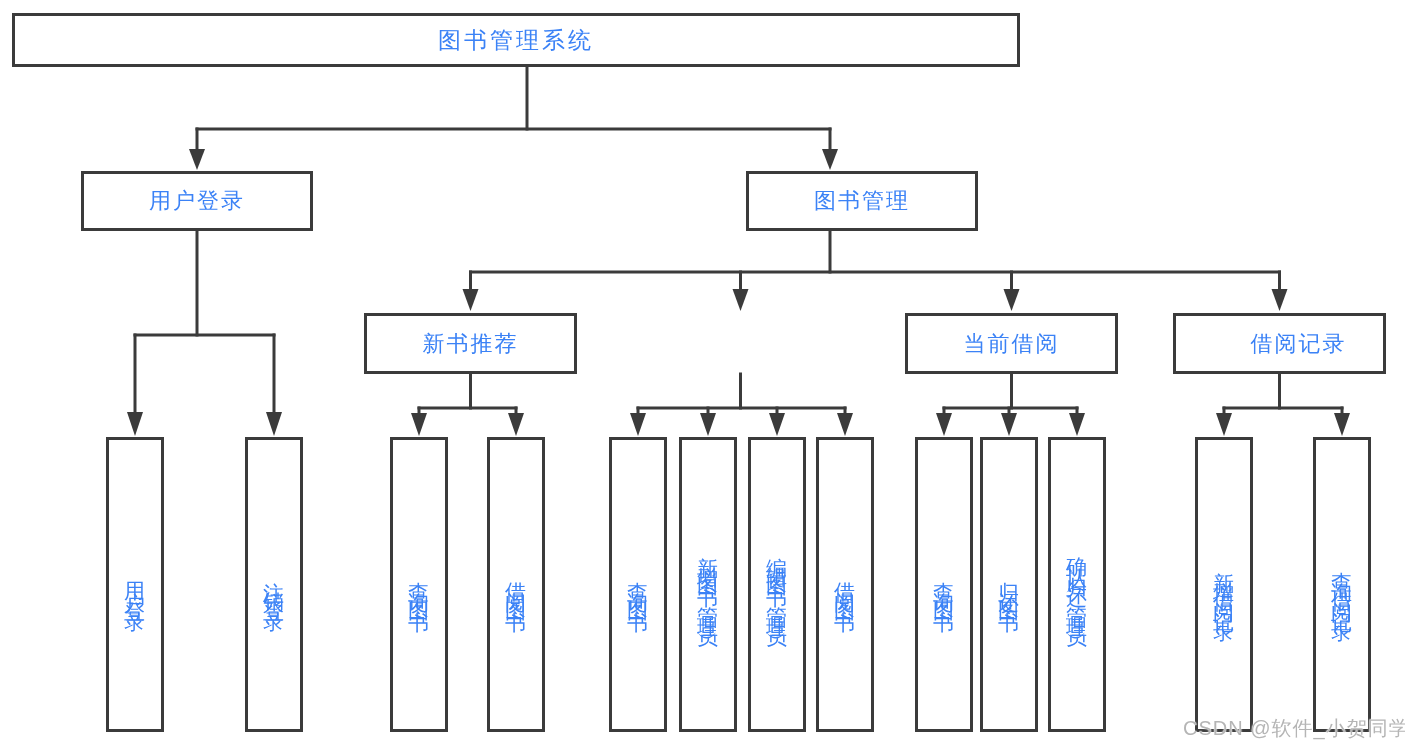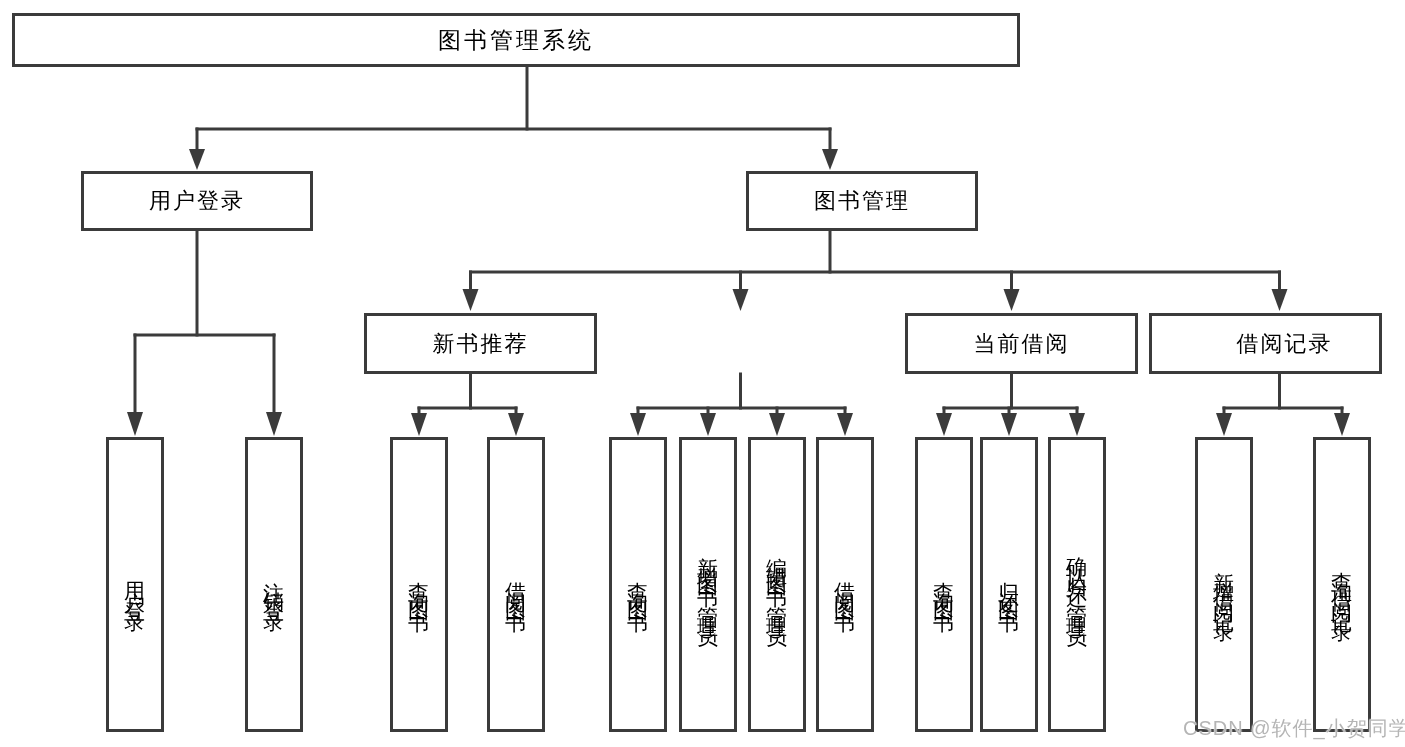--- a/index.html
+++ b/index.html
@@ -5,26 +5,26 @@
   html,body{margin:0;padding:0;background:#ffffff;}
   .canvas{
     position:relative;width:1405px;height:747px;background:#ffffff;
     font-family:"Liberation Sans","DejaVu Sans",sans-serif;overflow:hidden;
   }
   svg.connectors{position:absolute;left:0;top:0;z-index:1;}
   .edge{stroke:#3b3b3b;stroke-width:3;fill:none;stroke-linecap:square;}
   .arrowhead{fill:#3b3b3b;stroke:none;}
   .node{
     position:absolute;box-sizing:border-box;background:#ffffff;
-    border:3px solid #3b3b3b;color:#000000;z-index:2;
+    border:3px solid #3b3b3b;color:#3b82f6;z-index:2;
     display:flex;align-items:center;justify-content:center;
   }
   .node-root{left:12px;top:13px;width:1008px;height:54px;font-size:23px;letter-spacing:3px;}
   .node-l2{top:171px;width:232px;height:60px;font-size:22px;letter-spacing:2px;}
-  .node-l3{top:313px;width:233px;height:61px;font-size:22px;letter-spacing:2px;}
+  .node-l3{top:313px;width:213px;height:61px;font-size:22px;letter-spacing:2px;}
   .leaf{top:437px;width:58px;height:295px;font-size:21px;}
   .leaf .vtext{
     writing-mode:vertical-rl;text-orientation:mixed;
     letter-spacing:10px;line-height:1;display:block;
   }
   .watermark{
     position:absolute;left:1183px;top:715px;z-index:3;
     font-size:20px;letter-spacing:1px;color:#b5b5b5;white-space:nowrap;
     text-shadow:0 0 2px #ffffff,0 0 1px #ffffff;
   }
@@ -120,21 +120,21 @@
   <div class="node node-l2" style="left:714px;margin-left:32px;">
     <span>图书管理</span>
   </div>
 
   <div class="node node-l3" style="left:364px;">
     <span>新书推荐</span>
   </div>
   <div class="node node-l3" style="left:905px;align-items:center;">
     <span>当前借阅</span>
   </div>
-  <div class="node node-l3" style="left:1149px;padding-left:38px;">
+  <div class="node node-l3" style="left:1173px;padding-left:38px;">
     <span>借阅记录</span>
   </div>
 
   <div class="node leaf" style="left:106px;">
     <span class="vtext">用户登录</span>
   </div>
   <div class="node leaf" style="left:245px;">
     <span class="vtext">注销登录</span>
   </div>
 

